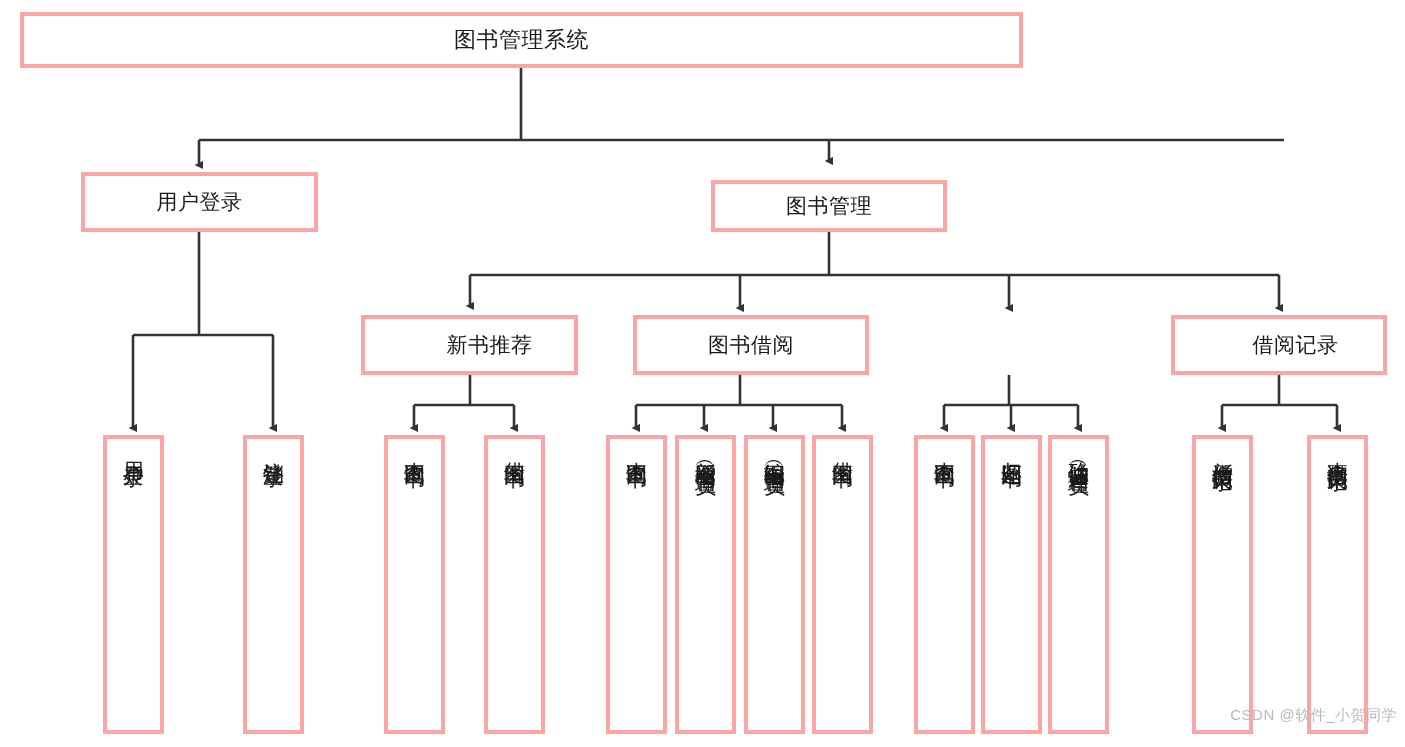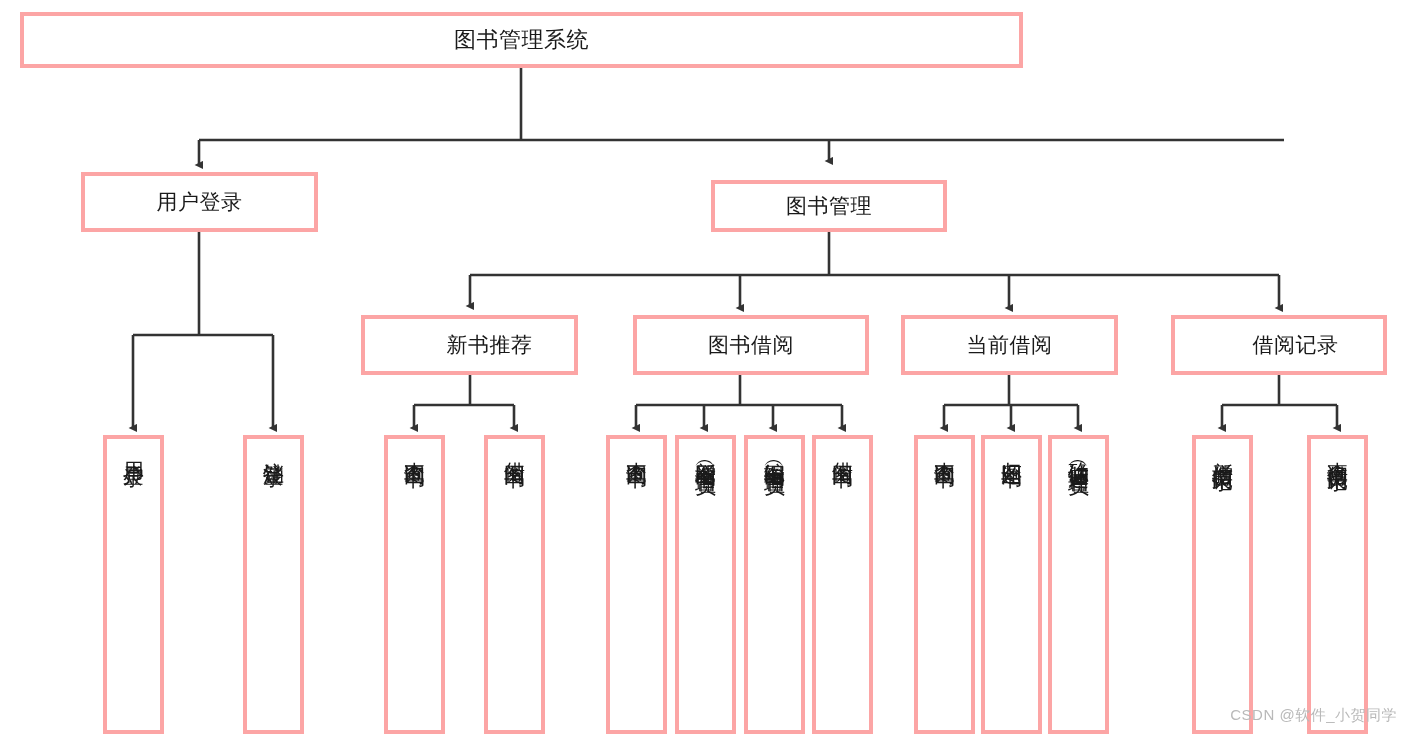--- a/index.html
+++ b/index.html
@@ -138,23 +138,20 @@
   </div>
 
   <div class="node node-h" style="left:361px; top:315px; width:217px; height:60px;padding-left:40px;">
     <span class="node-label">新书推荐</span>
   </div>
 
   <div class="node node-h" style="left:633px; top:315px; width:236px; height:60px;">
     <span class="node-label">图书借阅</span>
   </div>
 
-  <div class="node node-h" style="left:901px; top:315px; width:217px; height:60px;">
-    <span class="node-label">当前借阅</span>
-  </div>
 
   <div class="node node-h" style="left:1171px; top:315px; width:216px; height:60px;padding-left:33px;">
     <span class="node-label">借阅记录</span>
   </div>
 
   <div class="node node-v" style="left:103px; top:435px; width:61px; height:299px;">
     <span class="node-label">用户登录</span>
   </div>
 
   <div class="node node-v" style="left:243px; top:435px; width:61px; height:299px;">

